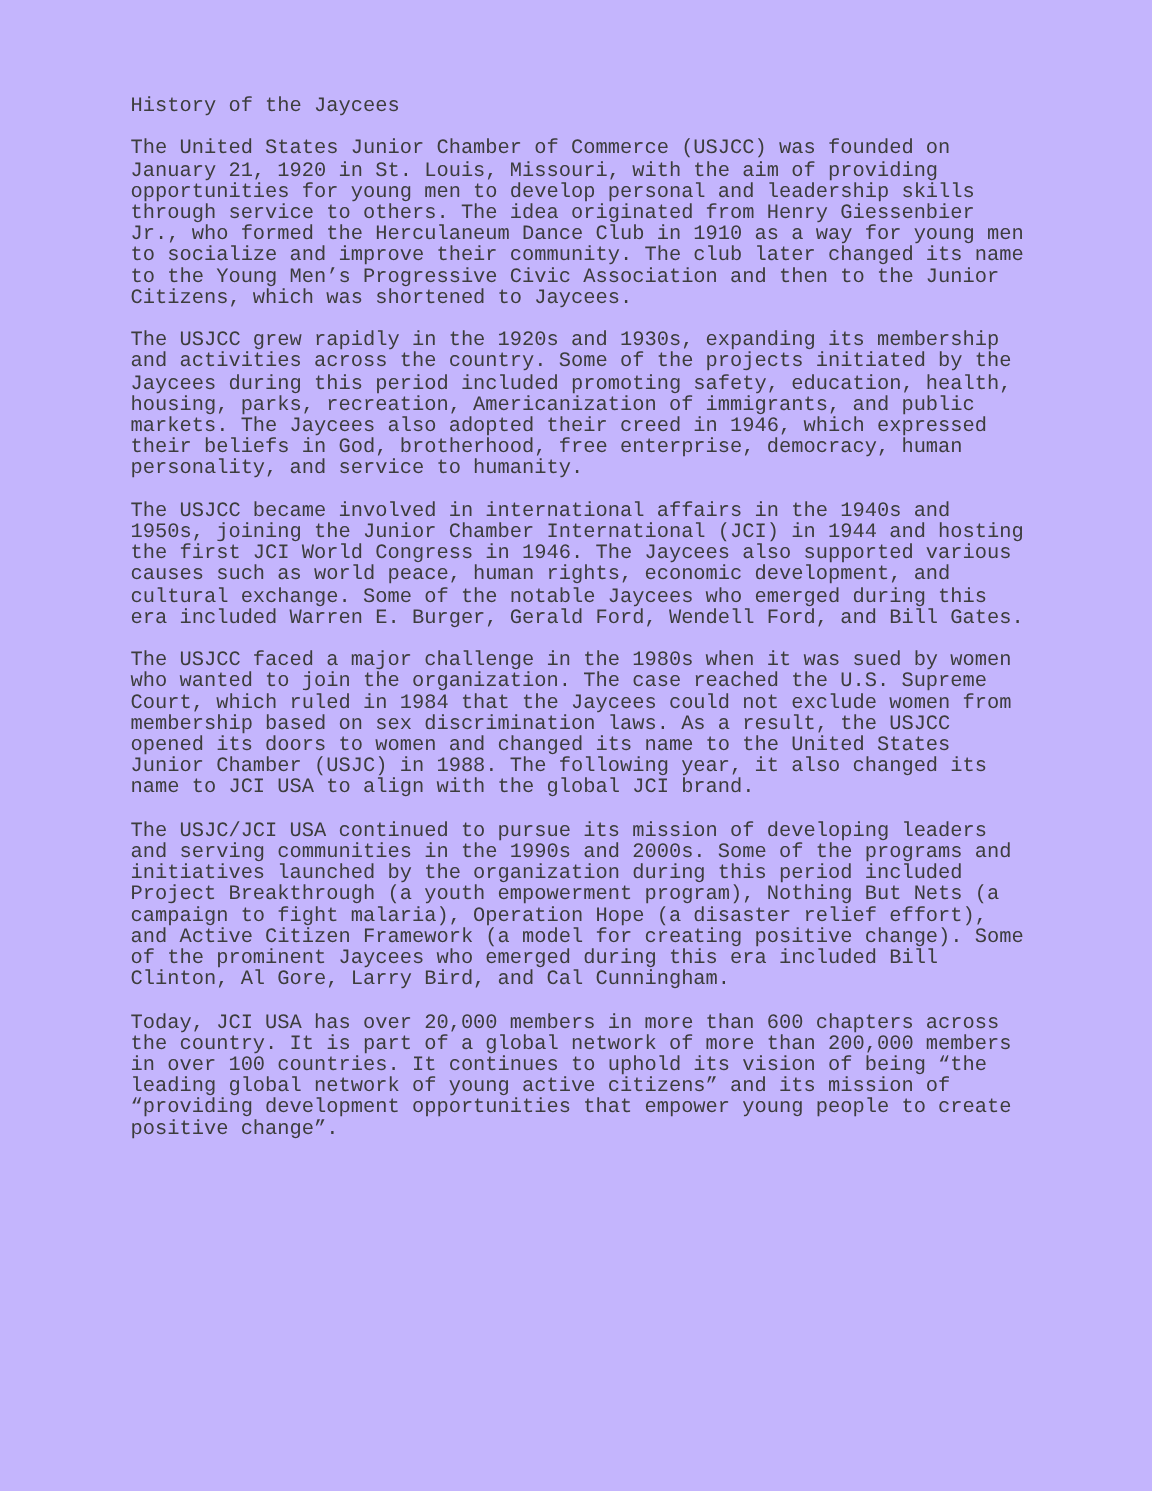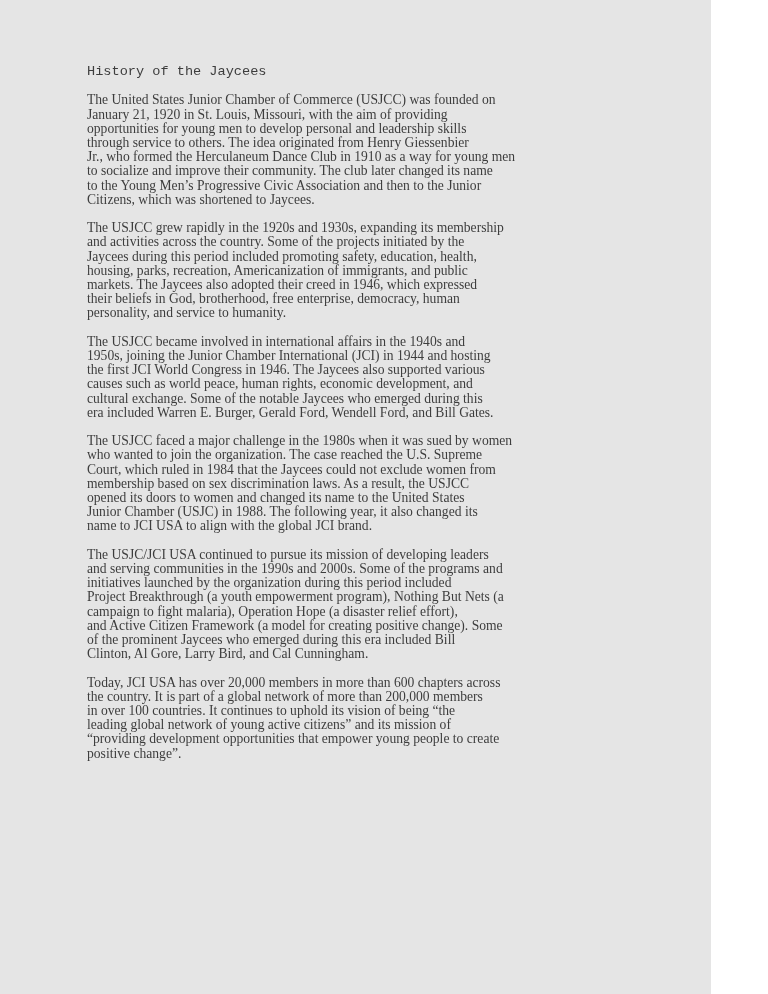--- a/index.html
+++ b/index.html
@@ -7,40 +7,39 @@
     padding: 0;
     background: #ffffff;
   }
   body {
     width: 768px;
     height: 994px;
     overflow: hidden;
   }
   .doc-page {
     box-sizing: border-box;
-    width: 711px;
+    width: 768px;
     height: 994px;
     padding: 65px 72px 0 87px;
-    background: #e5e5e5;
+    background: #c4b5fd;
     font-family: "Liberation Mono", "DejaVu Sans Mono", monospace;
     font-size: 13.6px;
     line-height: 14.2px;
     color: #3d3d3d;
   }
   .doc-title {
     white-space: pre;
     margin: 0 0 14.2px 0;
     font-weight: normal;
     font-size: 13.6px;
     line-height: 14.2px;
   }
   .doc-paragraph {
     white-space: pre;
     margin: 0 0 14.2px 0;
-    font-family: Liberation Serif, serif;
   }
 </style>
 </head>
 <body>
 
 <div class="doc-page">
   <h1 class="doc-title">History of the Jaycees</h1>
 
   <div class="doc-paragraph">The United States Junior Chamber of Commerce (USJCC) was founded on
 January 21, 1920 in St. Louis, Missouri, with the aim of providing

